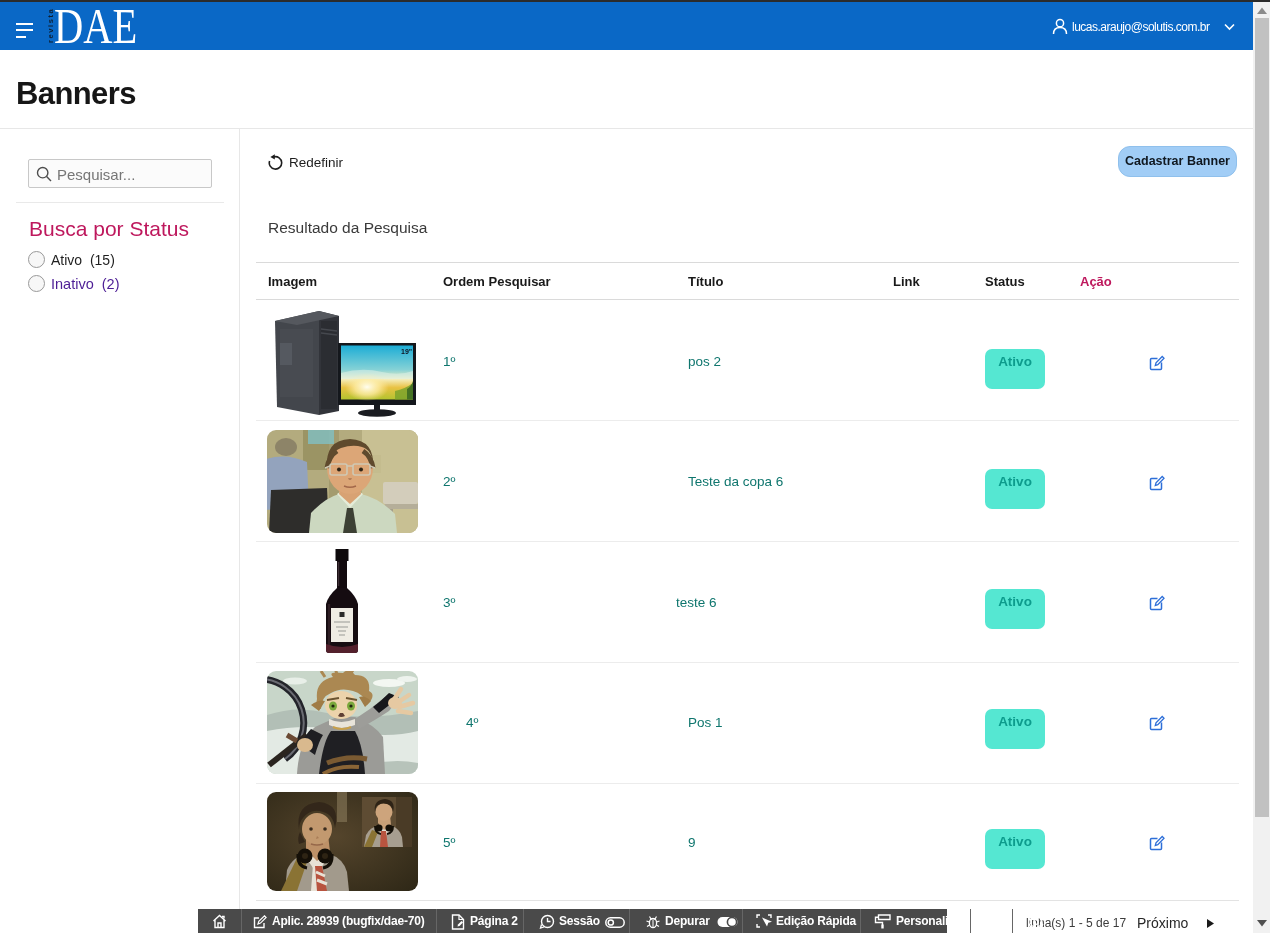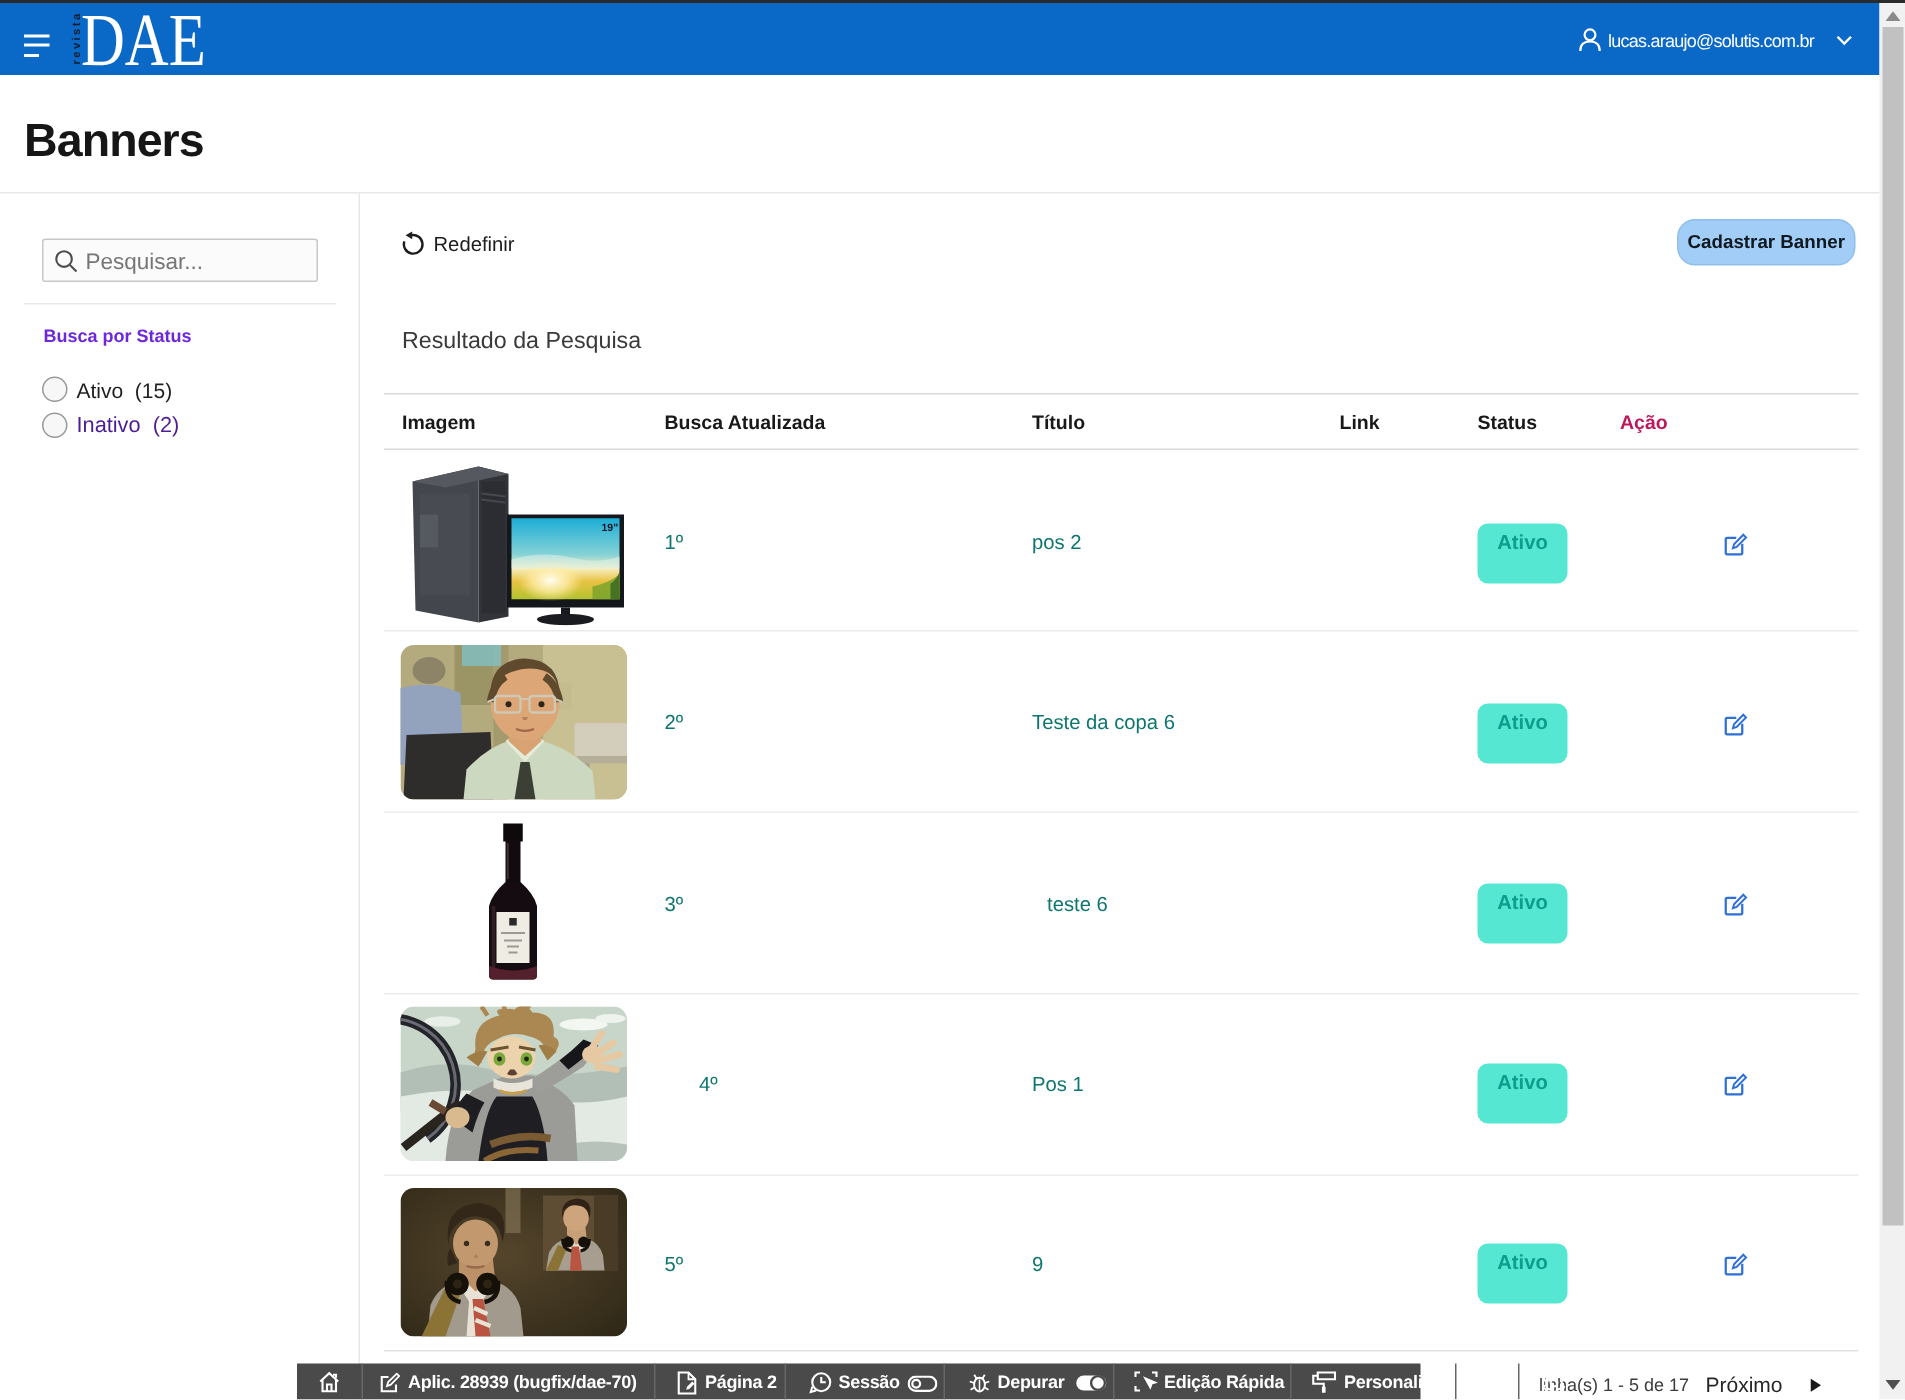--- a/index.html
+++ b/index.html
@@ -39,57 +39,57 @@
 <div class="a" style="left:0;top:128px;width:1253px;height:1px;background:#e7e7e7"></div>
 
 <div class="a" style="left:239px;top:129px;width:1px;height:804px;background:#e7e7e7"></div>
 <div class="a" style="left:28px;top:159px;width:184px;height:29px;border:1px solid #c8c8c8;border-radius:2px;background:#fbfbfb"></div>
 <svg class="a" style="left:36px;top:166px" width="16" height="16" viewBox="0 0 16 16">
     <circle cx="6.7" cy="6.7" r="5.2" fill="none" stroke="#4d4d4d" stroke-width="1.4"></circle>
     <line x1="10.6" y1="10.6" x2="15" y2="15" stroke="#4d4d4d" stroke-width="1.4"></line>
   </svg>
 <div class="a" style="left:57px;top:166px;font-size:15px;color:#767676">Pesquisar...</div>
 <div class="a" style="left:16px;top:202px;width:208px;height:1px;background:#e9e9e9"></div>
-<div class="a" style="left:29px;top:217px;font-size:12px;font-weight:bold;color:#6d28d9">Busca por Status</div>
+<div class="a" style="left:29px;top:217px;font-size:21px;font-weight:normal;color:#be185d">Busca por Status</div>
 <div class="a" style="left:28px;top:251px;width:17px;height:17px;border:1px solid #999;border-radius:50%;background:#f7f7f7"></div>
 <div class="a" style="left:51px;top:252px;font-size:14px;color:#1f1f1f">Ativo&nbsp;&nbsp;(15)</div>
 <div class="a" style="left:28px;top:274.5px;width:17px;height:17px;border:1px solid #999;border-radius:50%;background:#f7f7f7"></div>
 <div class="a" style="left:51px;top:275.5px;font-size:14.5px;color:#4c1d95">Inativo&nbsp;&nbsp;(2)</div>
 
 <svg class="a" style="left:267px;top:154px" width="16" height="16" viewBox="0 0 16 16">
     <path d="M6.9 2.9 A 6.2 6.2 0 1 1 2.6 6.9" fill="none" stroke="#1d1d1d" stroke-width="1.6"></path>
     <polygon points="7.8,0.3 7.8,5.5 3.4,2.9" fill="#1d1d1d"></polygon>
   </svg>
 <div class="a" style="left:289px;top:155px;font-size:13.5px;color:#1d1d1d">Redefinir</div>
 
 <div class="a" style="left:1118px;top:146px;width:119px;height:31px;background:#a1cdf6;border:1px solid #8fc0ec;border-radius:12px;text-align:center;line-height:29px;font-size:12.5px;font-weight:bold;color:#101820">Cadastrar Banner</div>
 
 <div class="a" style="left:268px;top:219px;font-size:15.5px;color:#3a3a3a">Resultado da Pesquisa</div>
 
 <div class="a" style="left:256px;top:262px;width:983px;height:1px;background:#dadada"></div>
 <div class="a" style="left:256px;top:299px;width:983px;height:1px;background:#dadada"></div>
 <div class="hdr a" style="left:268px;top:274px">Imagem</div>
-<div class="hdr a" style="left:443px;top:274px">Busca Atualizada</div>
+<div class="hdr a" style="left:443px;top:274px">Ordem Pesquisar</div>
 <div class="hdr a" style="left:688px;top:274px">Título</div>
 <div class="hdr a" style="left:893px;top:274px">Link</div>
 <div class="hdr a" style="left:985px;top:274px">Status</div>
 <div class="hdr a" style="left:1080px;top:274px;color:#be185d">Ação</div>
 
 <div class="divl" style="top:420px"></div>
 <div class="divl" style="top:541px"></div>
 <div class="divl" style="top:662px"></div>
 <div class="divl" style="top:783px"></div>
 <div class="divl" style="top:900px;background:#e3e3e3"></div>
 
 <div class="cell a" style="left:443px;top:354px">1º</div>
 <div class="cell a" style="left:688px;top:354px">pos 2</div>
 <div class="cell a" style="left:443px;top:474px">2º</div>
 <div class="cell a" style="left:688px;top:474px">Teste da copa 6</div>
 <div class="cell a" style="left:443px;top:595px">3º</div>
-<div class="cell a" style="left:698px;top:595px">teste 6</div>
+<div class="cell a" style="left:676px;top:595px">teste 6</div>
 <div class="cell a" style="left:466px;top:715px">4º</div>
 <div class="cell a" style="left:688px;top:715px">Pos 1</div>
 <div class="cell a" style="left:443px;top:835px">5º</div>
 <div class="cell a" style="left:688px;top:835px">9</div>
 
 <div class="pill" style="top:349px">Ativo</div>
 <div class="pill" style="top:469px">Ativo</div>
 <div class="pill" style="top:589px">Ativo</div>
 <div class="pill" style="top:709px">Ativo</div>
 <div class="pill" style="top:829px">Ativo</div>

